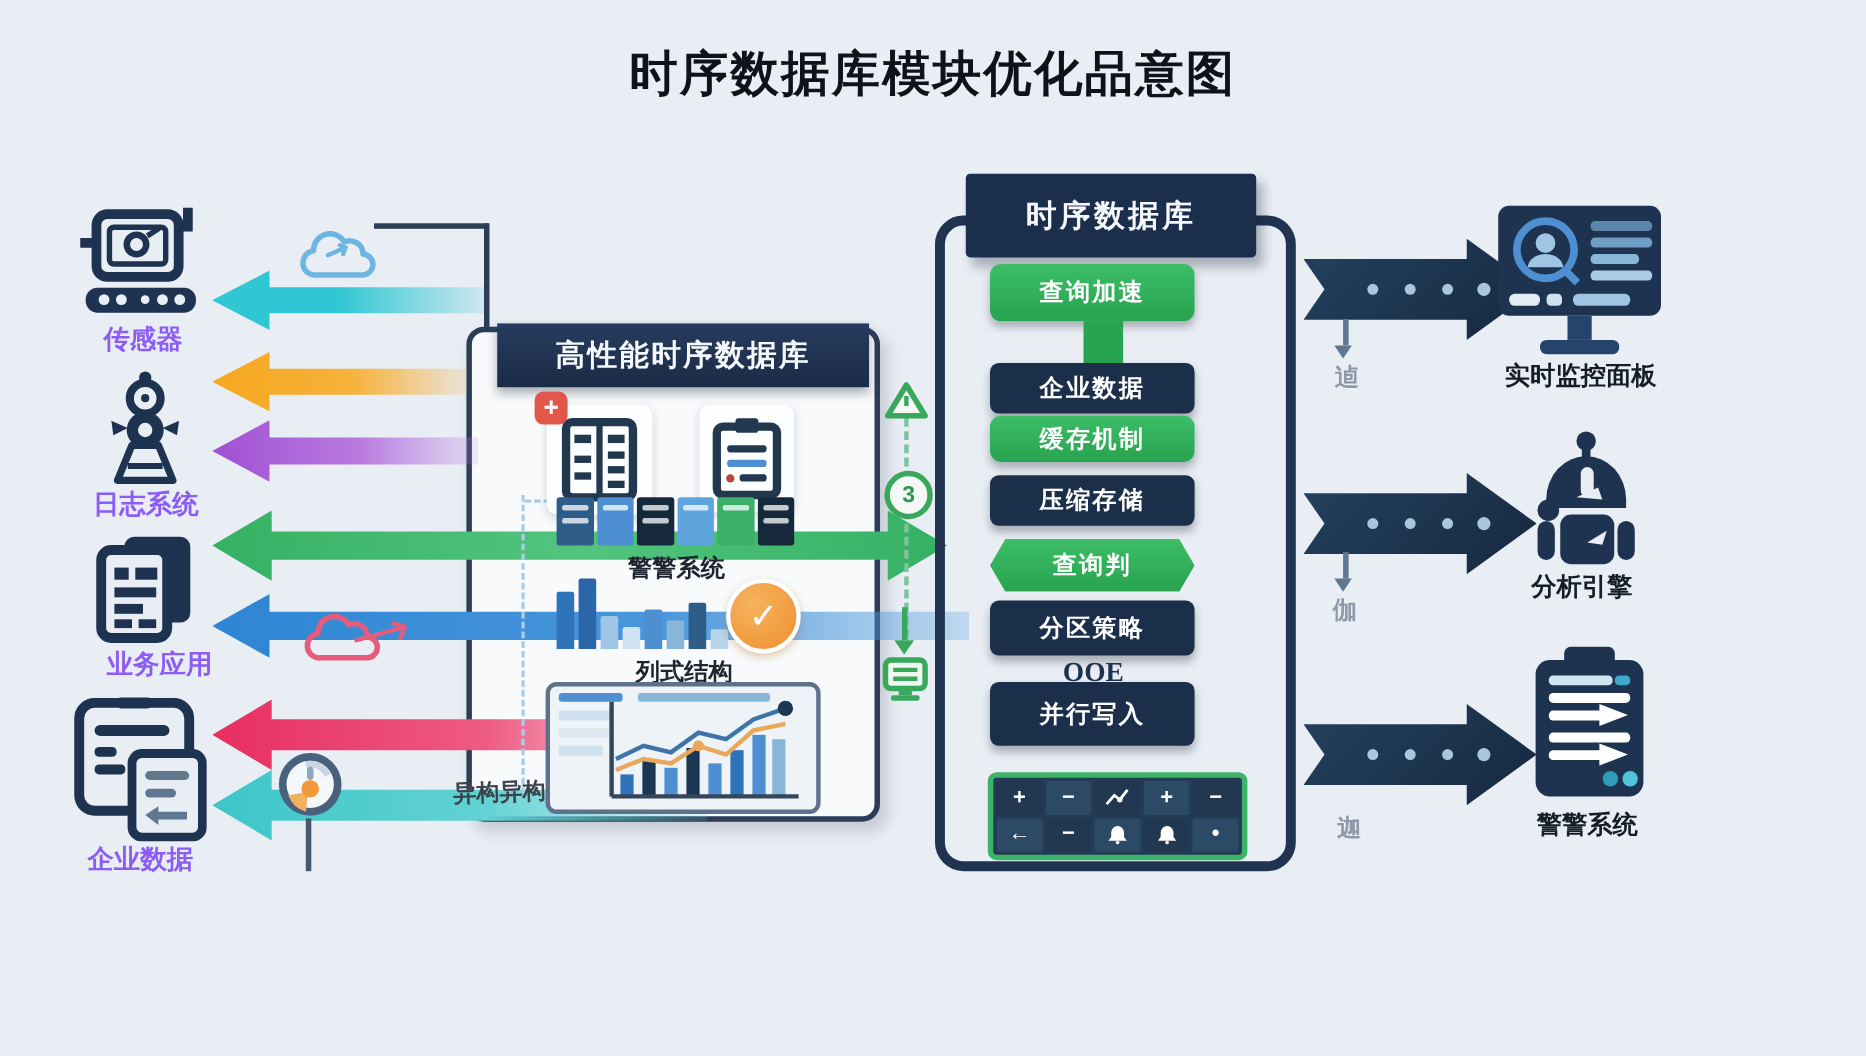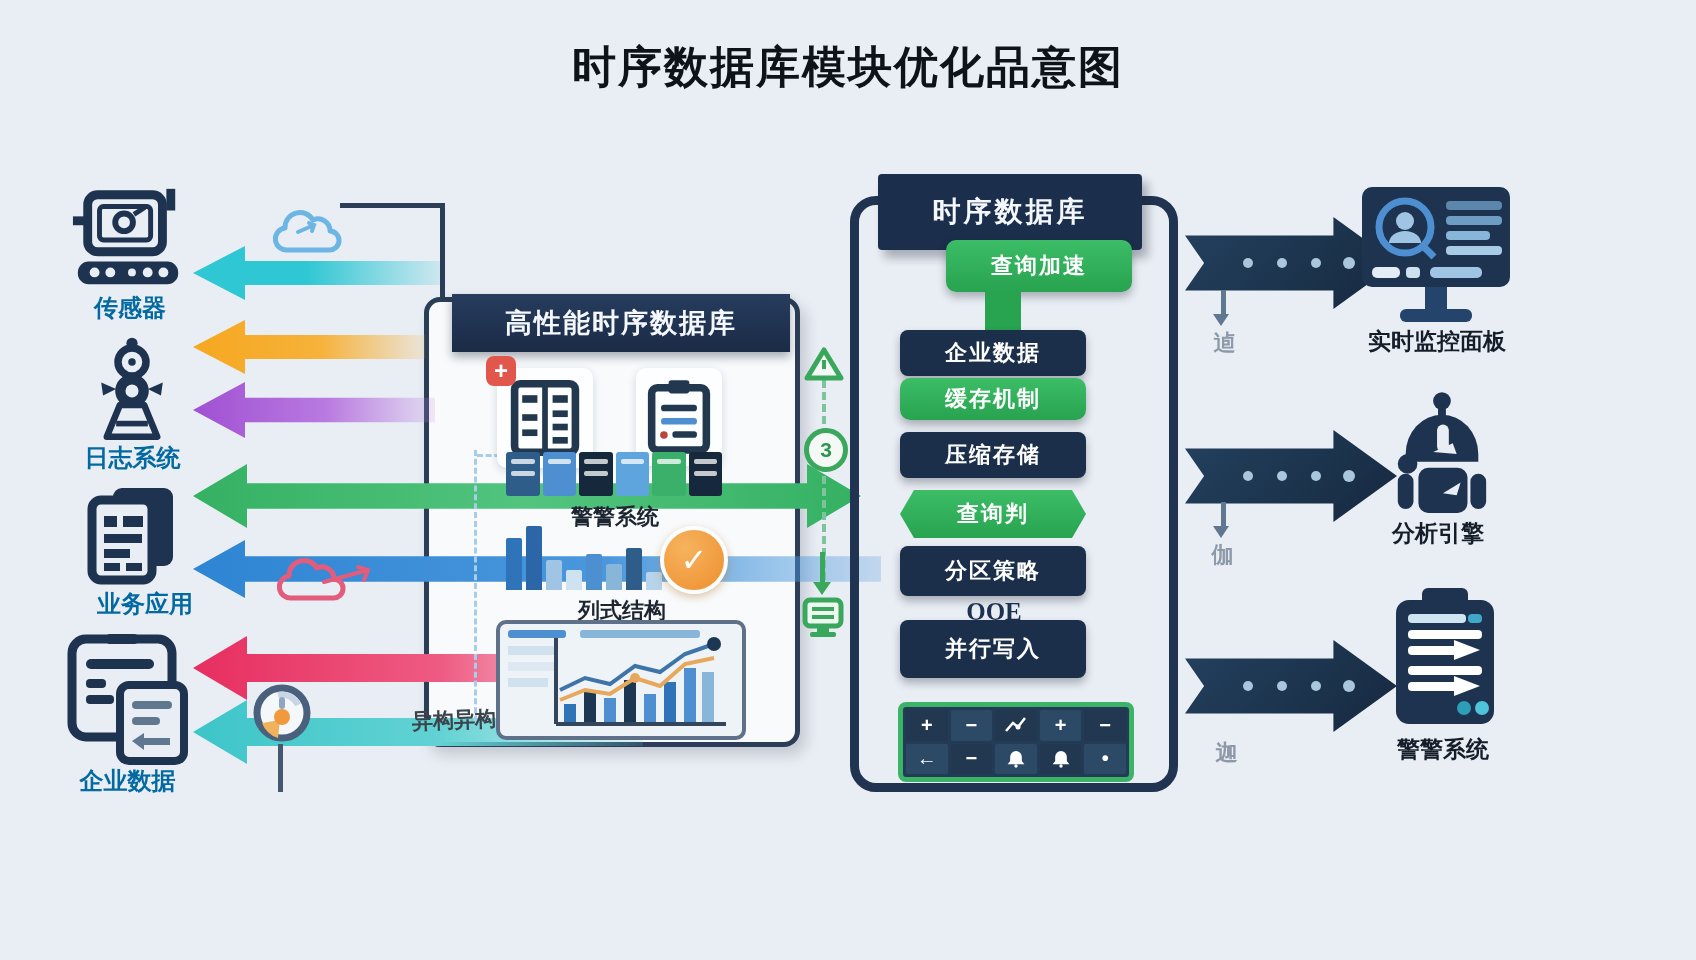--- a/index.html
+++ b/index.html
@@ -5,21 +5,21 @@
   html,body{margin:0;padding:0;}
   body{
     width:1696px;height:960px;background:#e9edf4;overflow:hidden;
     font-family:"Liberation Sans","DejaVu Sans",sans-serif;position:relative;
   }
   .abs{position:absolute;}
   
   #title{left:0;top:38px;width:1696px;text-align:center;font-size:44px;font-weight:bold;
          color:#0e1319;letter-spacing:2px;}
   
-  .src-label{position:absolute;text-align:center;color:#0369a1;font-weight:600;font-size:24px;}
+  .src-label{position:absolute;text-align:center;color:#8b5cf6;font-weight:600;font-size:24px;}
   #src1-icon{left:70px;top:188px;width:118px;height:102px;}
   #src1-label{left:55px;top:292px;width:150px;}
   #src2-icon{left:90px;top:336px;width:84px;height:108px;}
   #src2-label{left:55px;top:442px;width:155px;}
   #src3-icon{left:83px;top:484px;width:97px;height:102px;}
   #src3-label{left:66px;top:588px;width:158px;}
   #src4-icon{left:66px;top:633px;width:122px;height:132px;}
   #src4-label{left:55px;top:765px;width:145px;}
   
   .larr{position:absolute;z-index:2;}
@@ -94,29 +94,29 @@
   #cc-circ3{left:804px;top:428px;width:34px;height:34px;border-radius:50%;background:#f4f9f5;
     border:5px solid #3aa85c;color:#2e9550;font-size:21px;font-weight:bold;z-index:3;
     display:flex;align-items:center;justify-content:center;}
   #cc-darr-line{left:820px;top:552px;width:5px;height:30px;background:#3aa85c;z-index:3;}
   #cc-darr-head{left:813px;top:582px;width:0;height:0;border-left:9px solid transparent;
     border-right:9px solid transparent;border-top:13px solid #3aa85c;z-index:3;}
   #cc-display{left:800px;top:596px;width:46px;height:44px;z-index:3;}
   
   #tsdb-border{left:850px;top:196px;width:310px;height:578px;border:9px solid #203350;
     border-radius:26px;z-index:3;}
-  #tsdb-header{left:878px;top:174px;width:264px;height:76px;background:#1b2e4c;z-index:4;
+  #tsdb-header{left:878px;top:158px;width:264px;height:76px;background:#1b2e4c;z-index:4;
     display:flex;align-items:center;justify-content:center;color:#f4f7fb;font-size:28px;
     font-weight:bold;letter-spacing:3px;border-radius:4px;box-shadow:6px 8px 10px rgba(15,25,40,.3);}
   .module{position:absolute;left:900px;width:186px;z-index:4;display:flex;align-items:center;
     justify-content:center;color:#fff;font-size:22px;font-weight:600;letter-spacing:2px;
     box-shadow:0 5px 8px rgba(15,25,40,.3);}
   .mod-green{background:linear-gradient(180deg,#3cbd66,#28a350);border-radius:10px;}
   .mod-navy{background:#1c2f4a;border-radius:8px;}
-  #mod-0{top:240px;height:52px;margin-left:46px;}
+  #mod-0{top:240px;height:52px;}
   #mod-stub{left:985px;top:292px;width:36px;height:42px;background:#28a350;z-index:4;}
   #mod-1{top:330px;height:46px;}
   #mod-2{top:378px;height:42px;}
   #mod-3{top:432px;height:46px;}
   #mod-4{top:490px;height:48px;box-shadow:none;
     clip-path:polygon(14px 0,calc(100% - 14px) 0,100% 50%,calc(100% - 14px) 100%,14px 100%,0 50%);}
   #mod-5{top:546px;height:50px;}
   #ooe-label{left:952px;top:598px;width:84px;text-align:center;color:#1d3150;font-size:25px;
     font-weight:bold;z-index:4;font-family:"Liberation Serif","DejaVu Serif",serif;}
   #ooe-tri{left:962px;top:626px;width:0;height:0;border-left:44px solid transparent;

